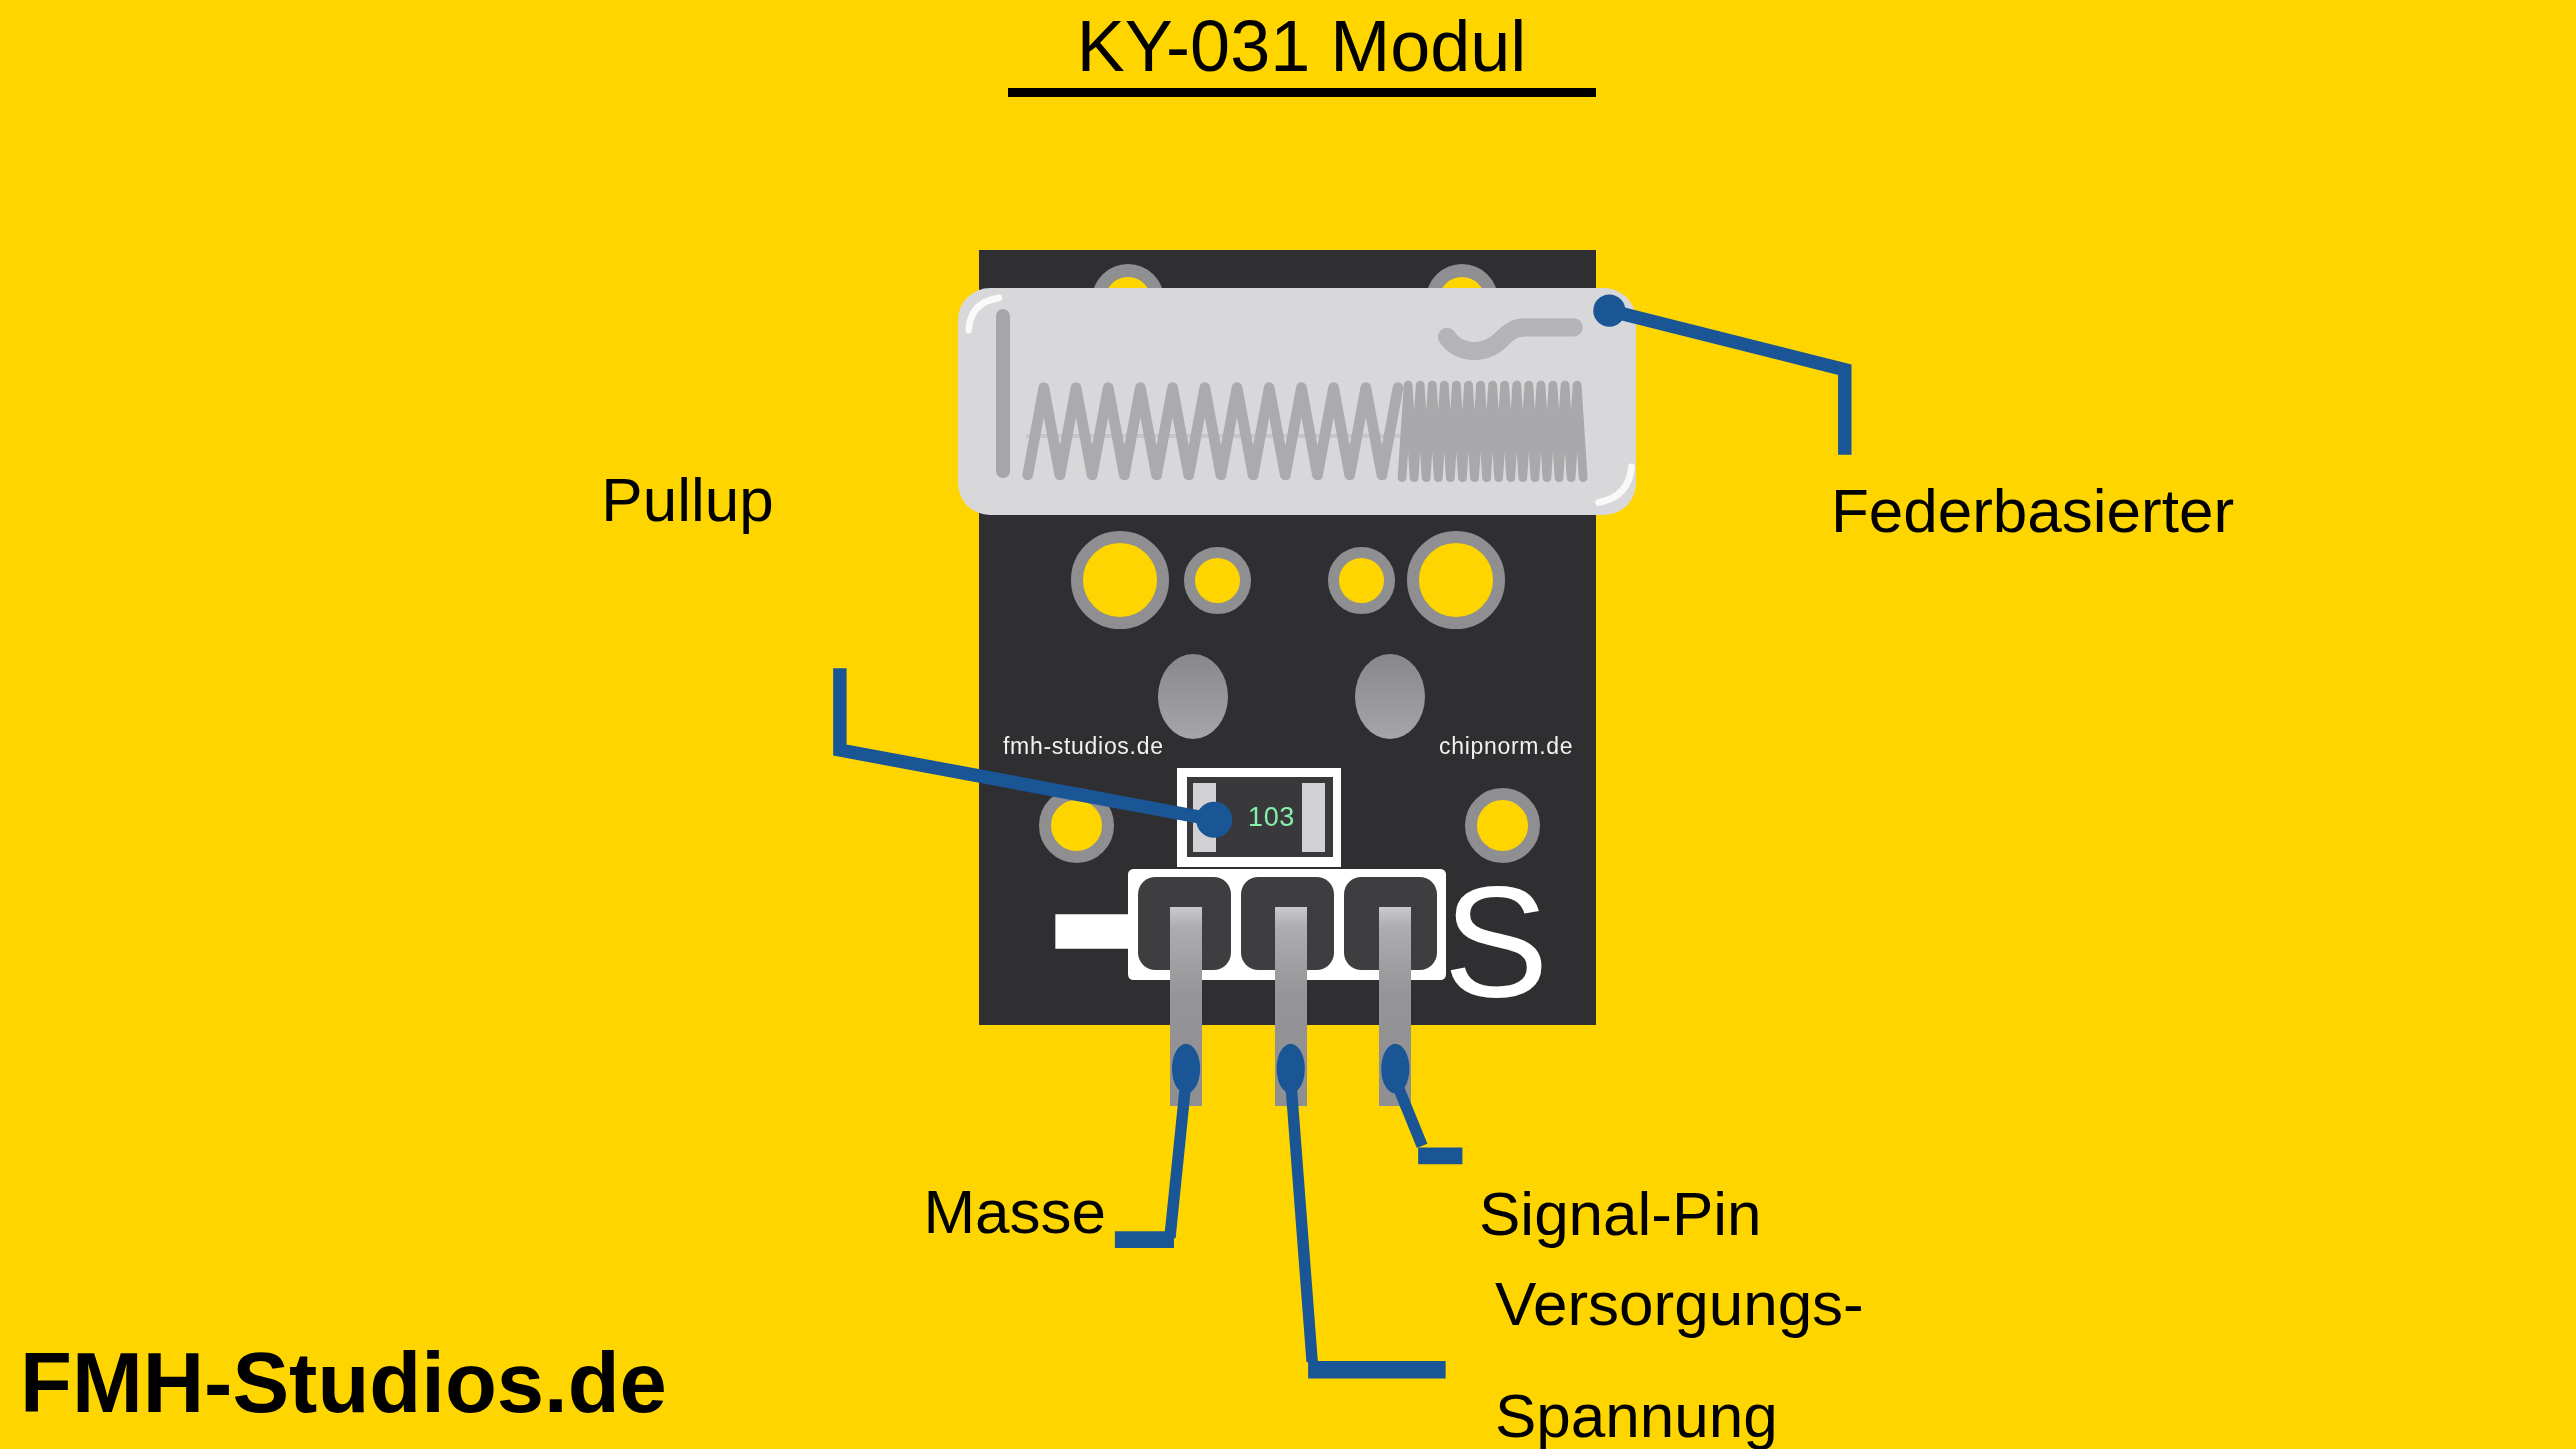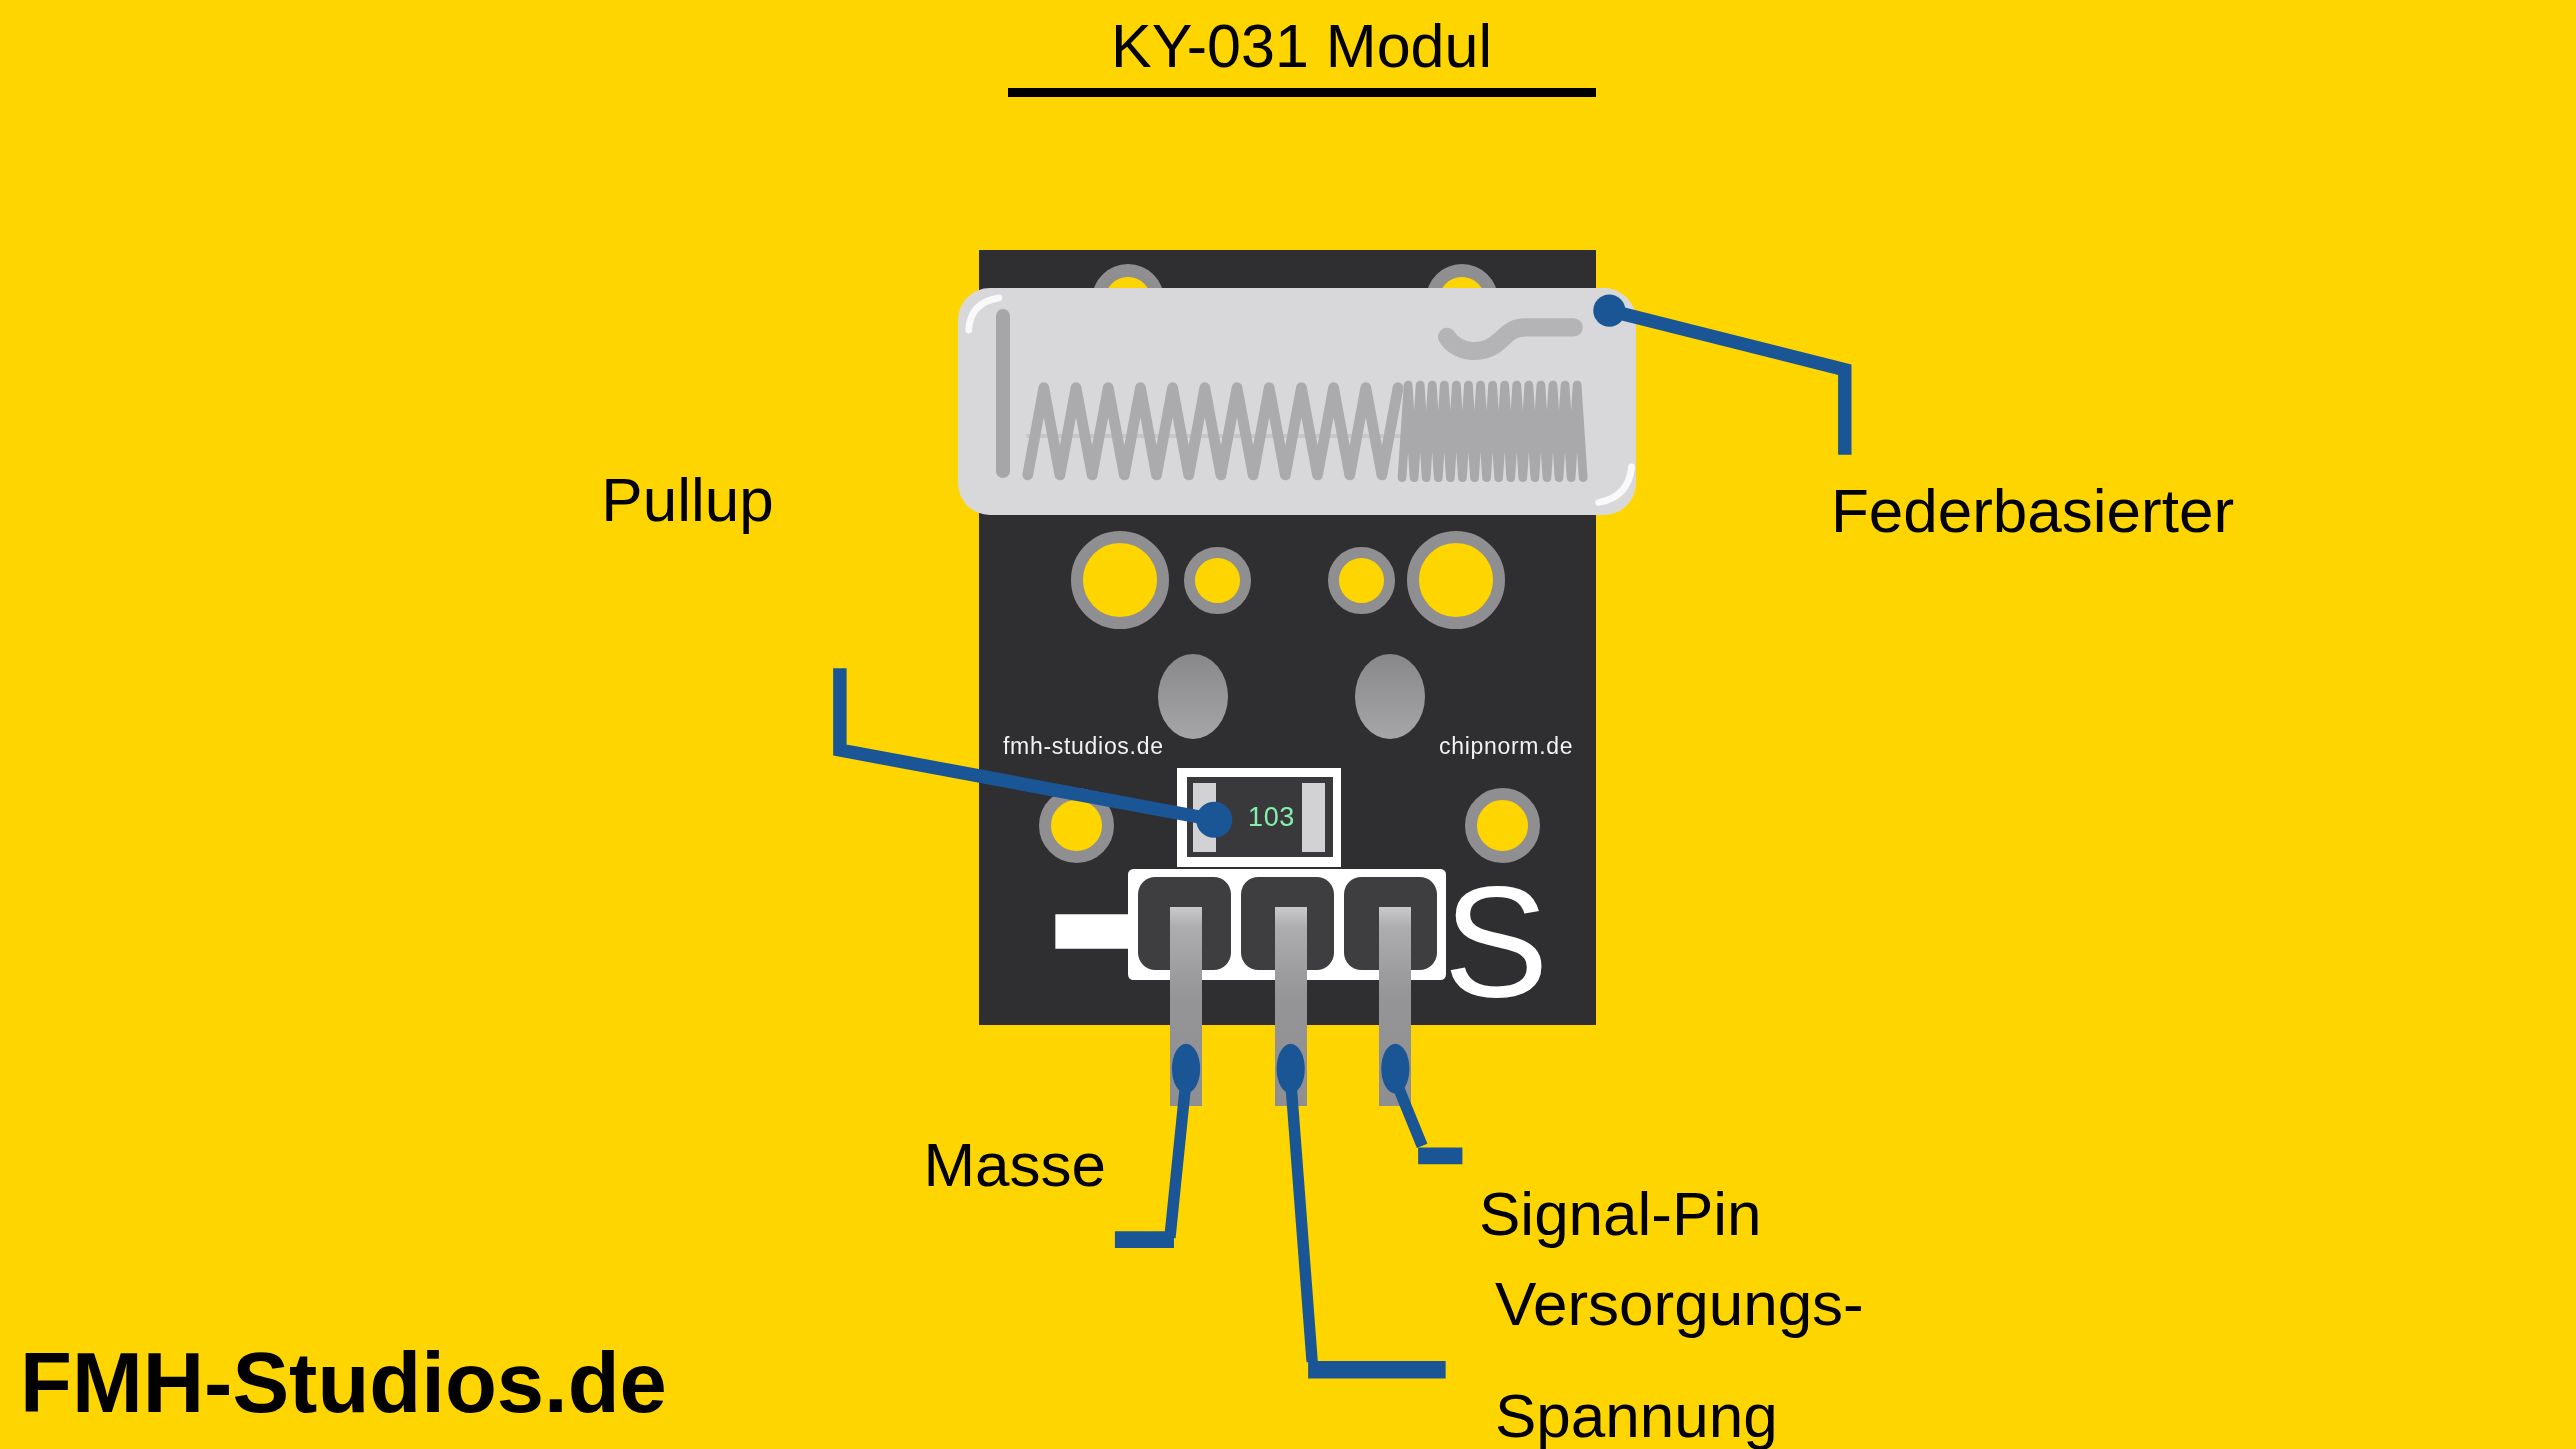--- a/index.html
+++ b/index.html
@@ -33,26 +33,26 @@
   .res-cap{top:783px;width:23px;height:69px;background:#D2D2D4;}
   .res-code{color:#86efac;font-size:27px;letter-spacing:0.7px;padding-left:23px;}
 
   
   .header-box{left:1128px;top:869px;width:318px;height:111px;background:#FFFFFF;border-radius:5.4px;}
   .slot{top:877px;width:93px;height:93px;background:#3E3D3F;border-radius:17.4px;}
   .pin{top:907px;width:32px;height:199px;background:linear-gradient(180deg,#CACACC 0%,#ADADAF 10%,#959597 45%,#8F8F91 100%);}
 
   
   .silk{color:#F2F2F2;font-size:23px;line-height:23px;letter-spacing:0.7px;}
-  .page-title{left:966px;top:0px;width:671px;text-align:center;font-size:61px;line-height:93px;}
+  .page-title{left:966px;top:0px;width:671px;text-align:center;font-size:72px;line-height:93px;}
   .title-underline{left:1008px;top:88px;width:588px;height:9.4px;background:#000;}
   .biglabel{font-size:62px;}
   .lbl-pullup{left:352px;top:445px;width:671px;text-align:center;line-height:109px;}
   .lbl-spring{left:1697px;top:458px;width:671px;text-align:center;line-height:106px;}
-  .lbl-ground{left:771px;top:1121px;width:335px;text-align:right;line-height:87px;}
+  .lbl-ground{left:771px;top:1168px;width:335px;text-align:right;line-height:87px;}
   .lbl-signal{left:1479px;top:1170px;width:604px;line-height:87px;}
   .lbl-supply{left:1495px;top:1248px;width:604px;line-height:112px;}
   .branding{left:20px;top:1339px;font-size:85px;font-weight:bold;line-height:87px;}
   .blk{display:block;}
 </style>
 </head>
 <body>
 
 <div id="stage">
 

